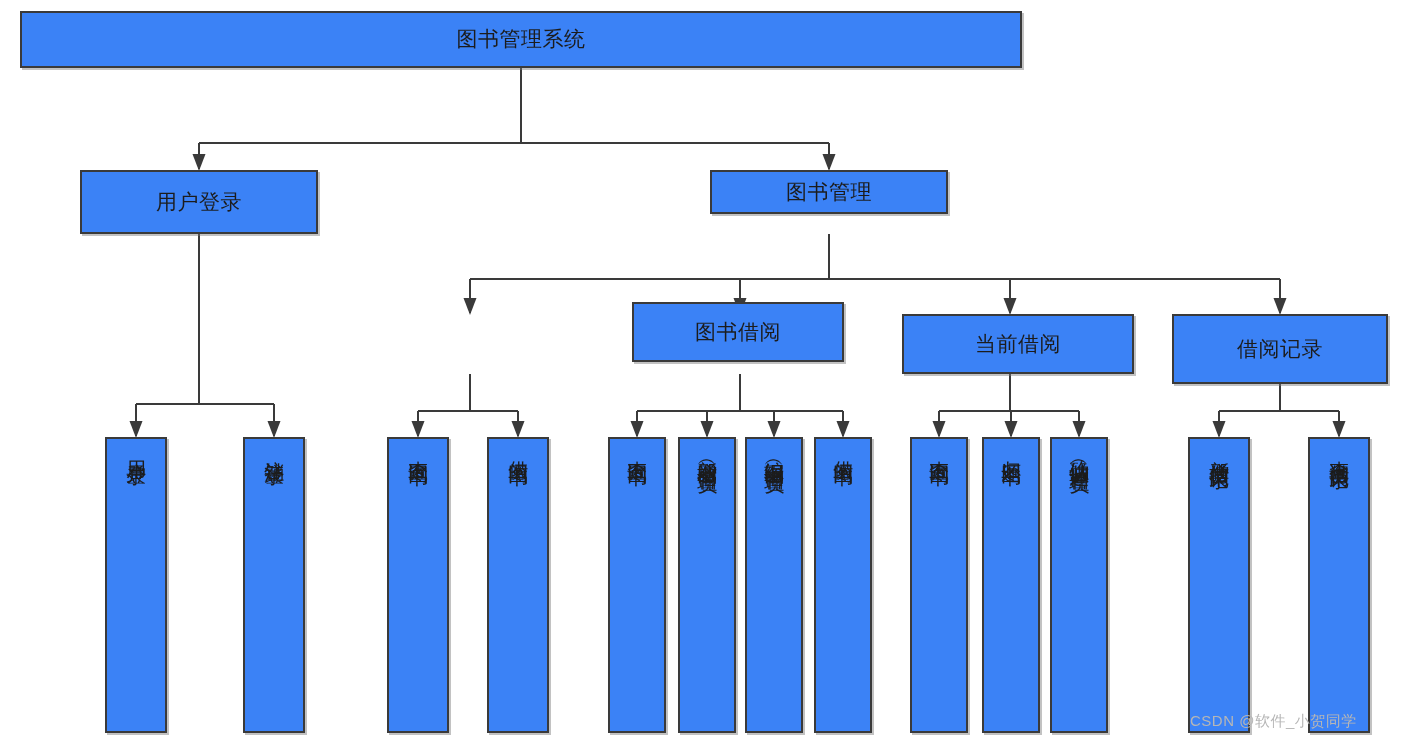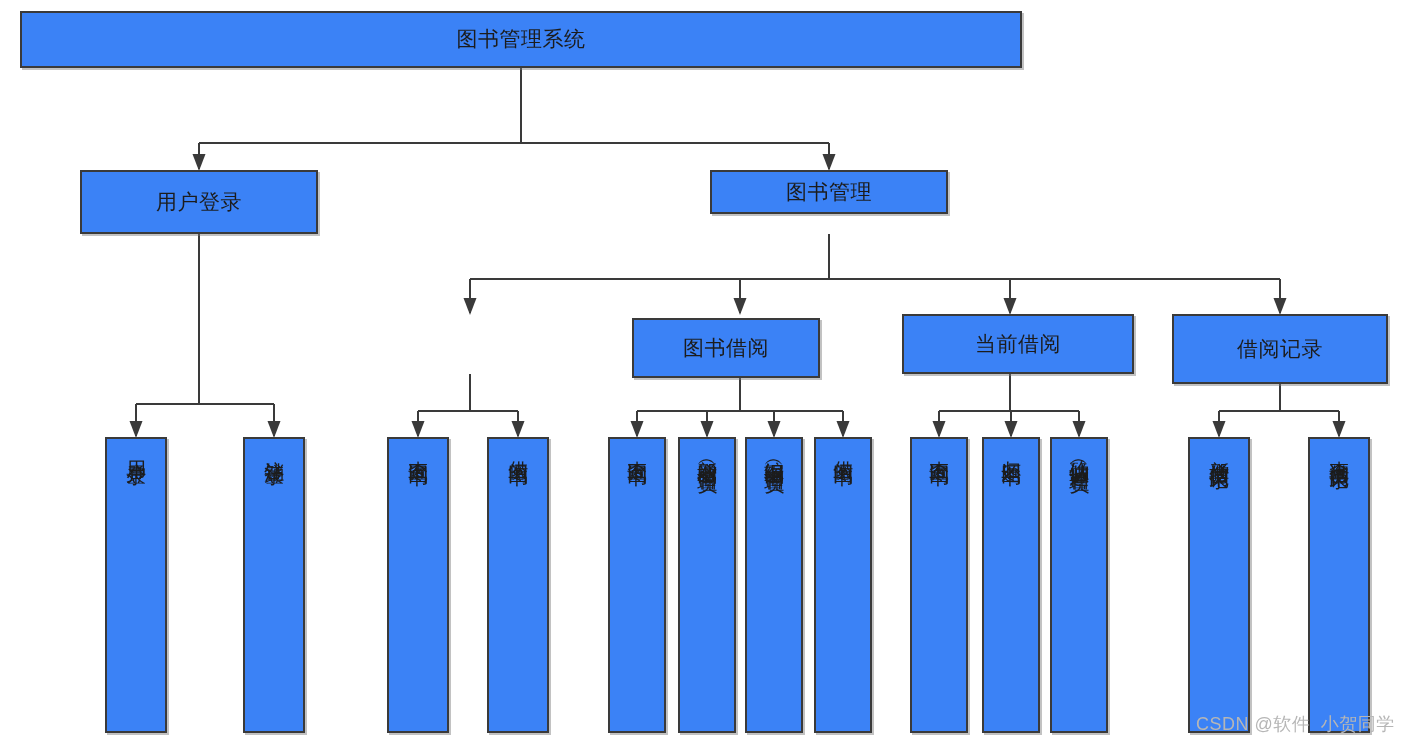--- a/index.html
+++ b/index.html
@@ -57,25 +57,24 @@
   .node.vert .label {
     writing-mode: vertical-rl;
     text-orientation: upright;
     font-size: 20px;
     line-height: 1.28;
     letter-spacing: 2px;
     white-space: nowrap;
   }
   .watermark {
     position: absolute;
-    font-size: 18px;
+    font-size: 15px;
     color: #b6b6b6;
     white-space: nowrap;
     letter-spacing: 0.5px;
-    padding-left: 6px;
   }
 </style>
 </head>
 <body>
 
 <div id="canvas">
 
   <svg id="edges" viewBox="0 0 1405 747" xmlns="http://www.w3.org/2000/svg">
       <line x1="521" y1="68" x2="521" y2="143" stroke="#3a3a3a" stroke-width="2.4" shape-rendering="crispEdges"></line>
       <line x1="199" y1="143" x2="829" y2="143" stroke="#3a3a3a" stroke-width="2.4" shape-rendering="crispEdges"></line>
@@ -135,21 +134,21 @@
     <span class="label">图书管理系统</span>
   </div>
 
   <div class="node horiz" style="left: 80px; top: 170px; width: 238px; height: 64px;">
     <span class="label">用户登录</span>
   </div>
   <div class="node horiz" style="left: 710px; top: 170px; width: 238px; height: 44px;">
     <span class="label">图书管理</span>
   </div>
 
-  <div class="node horiz" style="left: 632px; top: 318px; width: 188px; height: 60px;">
+  <div class="node horiz" style="left: 632px; top: 302px; width: 212px; height: 60px;">
     <span class="label">图书借阅</span>
   </div>
   <div class="node horiz" style="left: 902px; top: 314px; width: 232px; height: 60px;">
     <span class="label">当前借阅</span>
   </div>
   <div class="node horiz" style="left: 1172px; top: 314px; width: 216px; height: 70px;">
     <span class="label">借阅记录</span>
   </div>
 
   <div class="node vert" style="left: 105px; top: 437px; width: 62px; height: 296px;">

